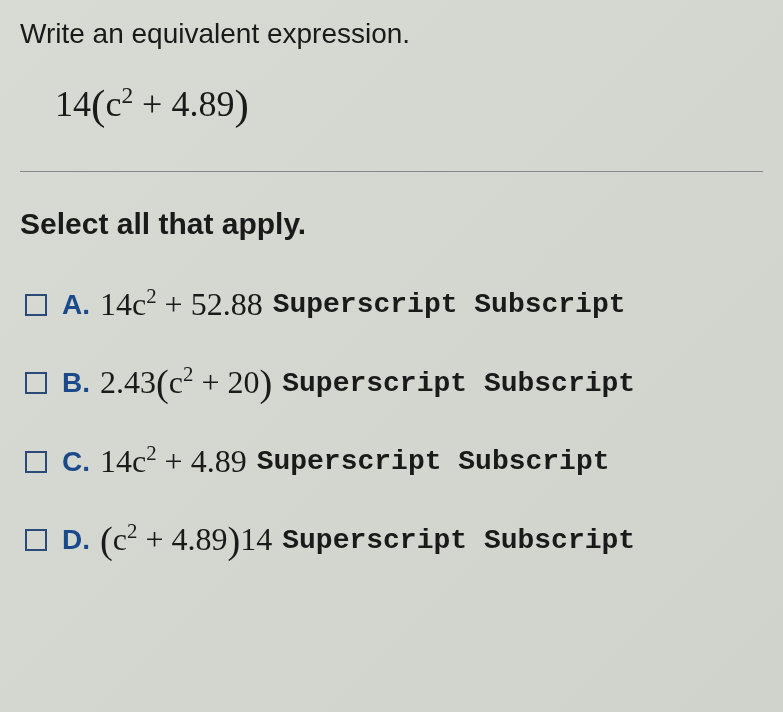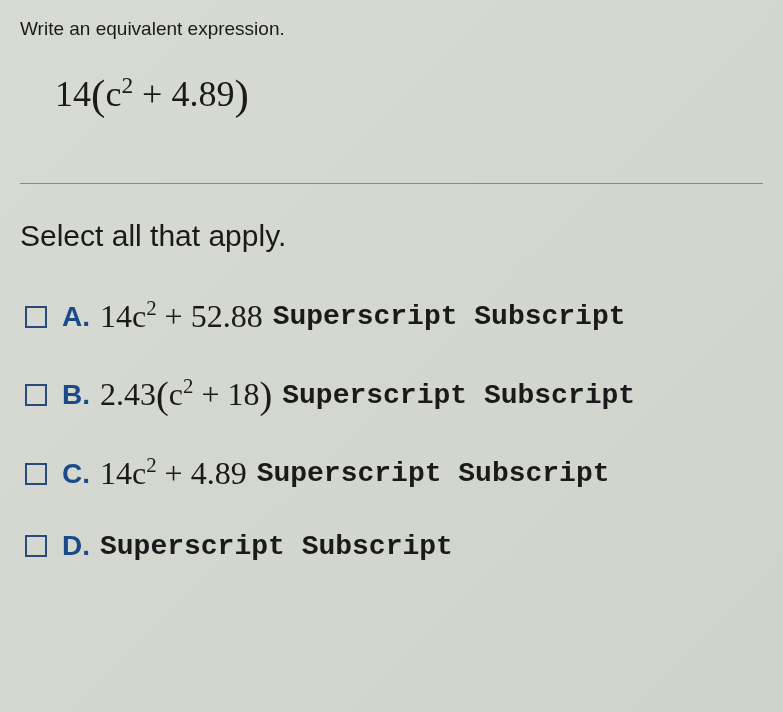--- a/index.html
+++ b/index.html
@@ -10,42 +10,42 @@
     body {
       width: 783px;
       height: 712px;
       background: linear-gradient(135deg, #d8dad4 0%, #d0d2cc 100%);
       font-family: Arial, Helvetica, sans-serif;
       color: #2a2a2a;
       padding: 18px 20px;
       overflow: hidden;
     }
     .prompt {
-      font-size: 19px;
+      font-size: 28px;
       color: #1a1a1a;
       margin-bottom: 30px;
       font-weight: 400;
     }
     .expression {
       font-size: 36px;
       font-family: 'Times New Roman', serif;
       color: #1a1a1a;
       margin-left: 35px;
-      margin-bottom: 64px;
+      margin-bottom: 42px;
     }
     .divider {
       border: none;
       border-top: 1px solid #888;
       margin-bottom: 35px;
     }
     .instruction {
       font-size: 30px;
       color: #1a1a1a;
       margin-bottom: 45px;
-      font-weight: 400;
+      font-weight: 700;
     }
     .options {
       padding-left: 5px;
     }
     .option {
       display: flex;
       align-items: center;
       margin-bottom: 38px;
     }
     .checkbox {
@@ -109,33 +109,36 @@
     <span class="option-expr">
       <span>14c</span><sup>2</sup><span> + 52.88</span>
     </span>
     <span class="option-suffix">Superscript  Subscript</span>
   </div>
 
   <div class="option">
     <div class="checkbox"></div>
     <span class="option-letter">B.</span>
     <span class="option-expr">
-      <span>2.43</span><span class="paren">(</span><span>c</span><sup>2</sup><span> + 18</span><span class="paren">)</span>
+      <span>2.43</span><span class="paren">(</span><span>c</span><sup>2</sup><span> + 20</span><span class="paren">)</span>
     </span>
     <span class="option-suffix">Superscript  Subscript</span>
   </div>
 
   <div class="option">
     <div class="checkbox"></div>
     <span class="option-letter">C.</span>
     <span class="option-expr">
       <span>14c</span><sup>2</sup><span> + 4.89</span>
     </span>
     <span class="option-suffix">Superscript  Subscript</span>
   </div>
 
   <div class="option">
     <div class="checkbox"></div>
     <span class="option-letter">D.</span>
+    <span class="option-expr">
+      <span class="paren">(</span><span>c</span><sup>2</sup><span> + 4.89</span><span class="paren">)</span><span>14</span>
+    </span>
     <span class="option-suffix">Superscript  Subscript</span>
   </div>
 
 </div>
 
 </body></html>

